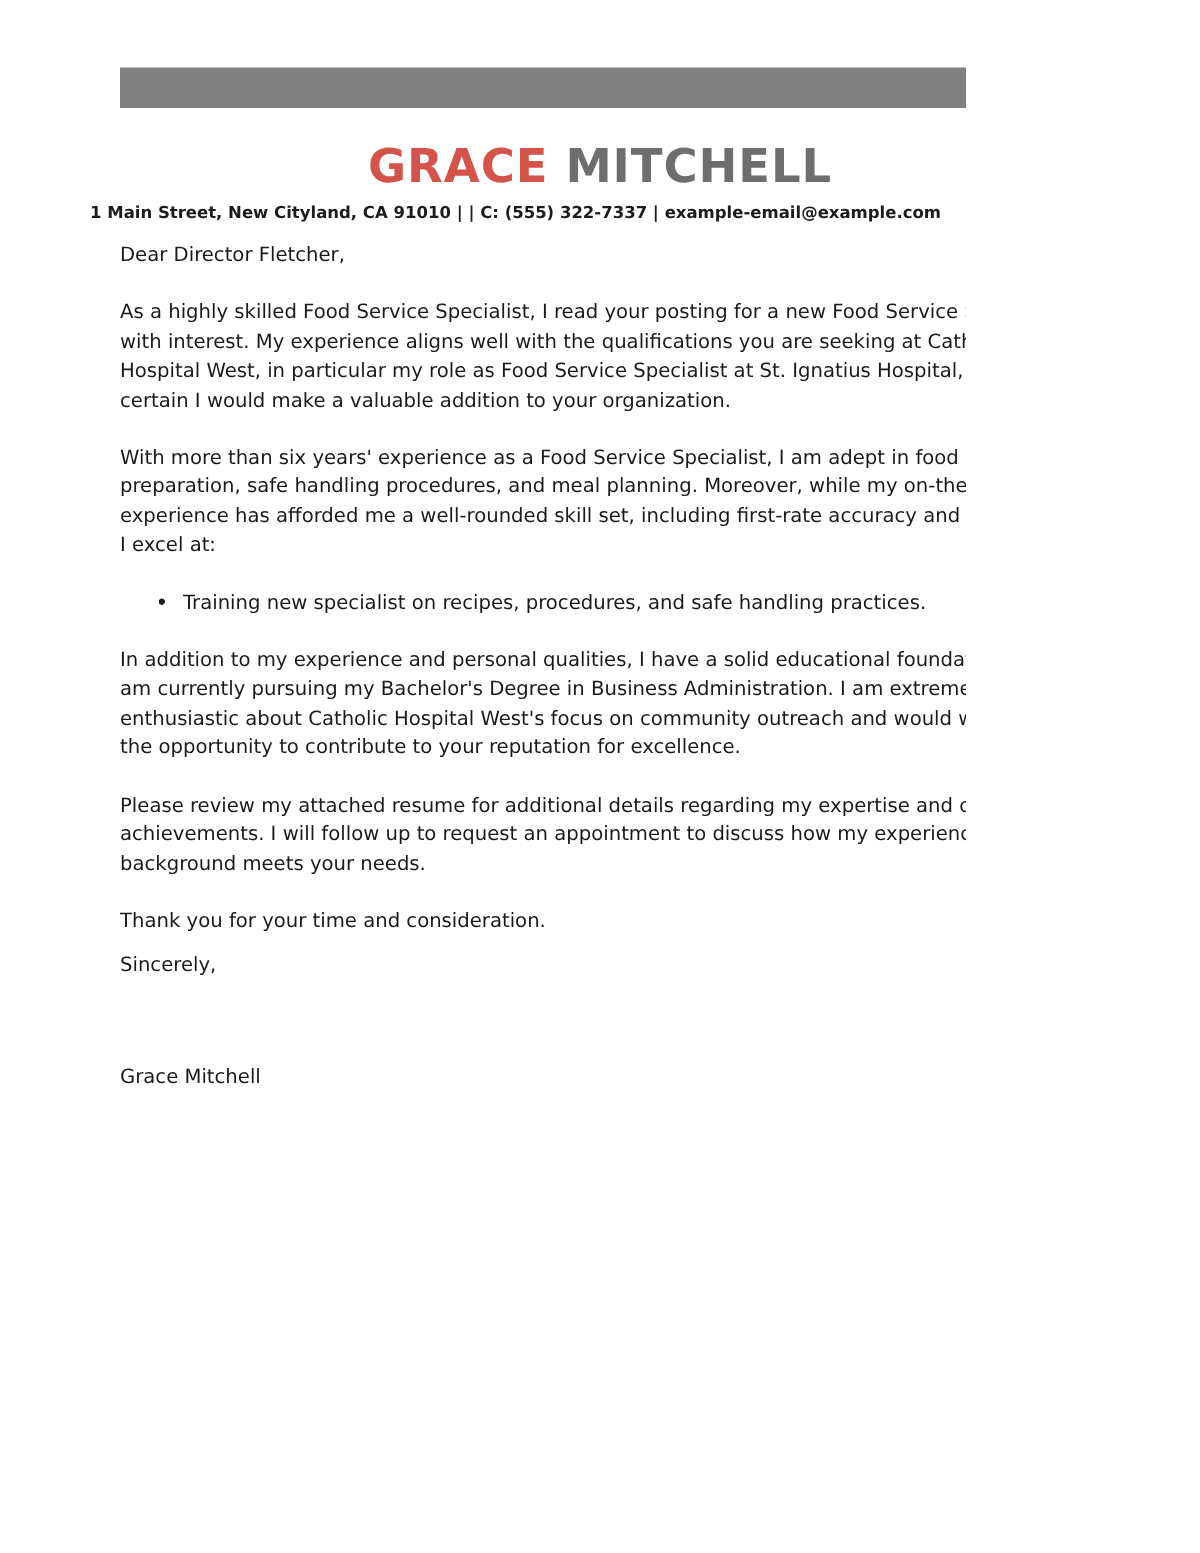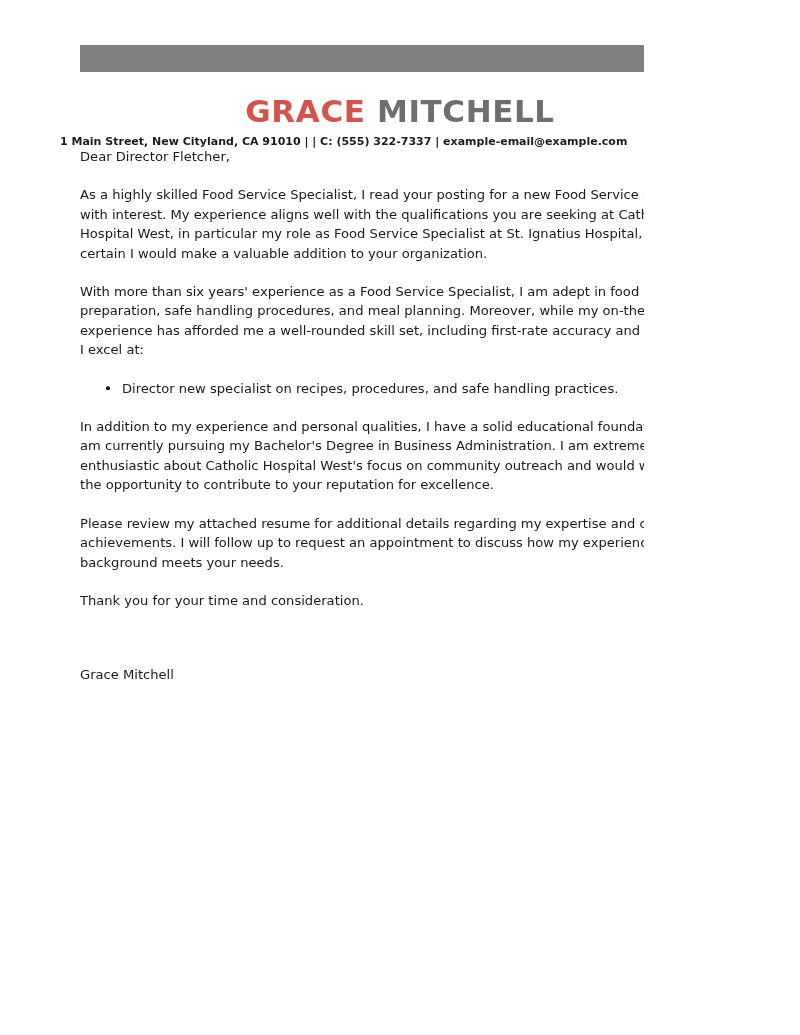--- a/index.html
+++ b/index.html
@@ -66,21 +66,21 @@
     font-weight: bold;
     color: #1c1c1c;
     line-height: 16px;
     white-space: nowrap;
   }
 
   
   #letter-body {
     position: absolute;
     left: 80px;
-    top: 147px;
+    top: 161px;
     width: 636px;
     font-size: 13.1px;
     color: #1a1a1a;
     line-height: 19.4px;
   }
 
   .salutation {
     margin: 0 0 19px 0;
   }
 
@@ -144,28 +144,29 @@
         <span class="bullet-dot">•</span>
       </li>
       <li>
         <span class="bullet-dot">•</span>
       </li>
       <li>
         <span class="bullet-dot">•</span>
       </li>
       <li>
         <span class="bullet-dot">•</span>
-        <span>Director new specialist on recipes, procedures, and safe handling practices.</span>
+        <span>Training new specialist on recipes, procedures, and safe handling practices.</span>
       </li>
     </ul>
 
     <p class="para">In addition to my experience and personal qualities, I have a solid educational foundation and am currently pursuing my Bachelor's Degree in Business Administration. I am extremely enthusiastic about Catholic Hospital West's focus on community outreach and would welcome the opportunity to contribute to your reputation for excellence.</p>
 
     <p class="para">Please review my attached resume for additional details regarding my expertise and career achievements. I will follow up to request an appointment to discuss how my experience and background meets your needs.</p>
 
     <p class="closing-thanks">Thank you for your time and consideration.</p>
 
+    <p class="closing-sincerely">Sincerely,</p>
 
     <p class="signature-name">Grace Mitchell</p>
 
   </div>
 
 </div>
 
 </body></html>

